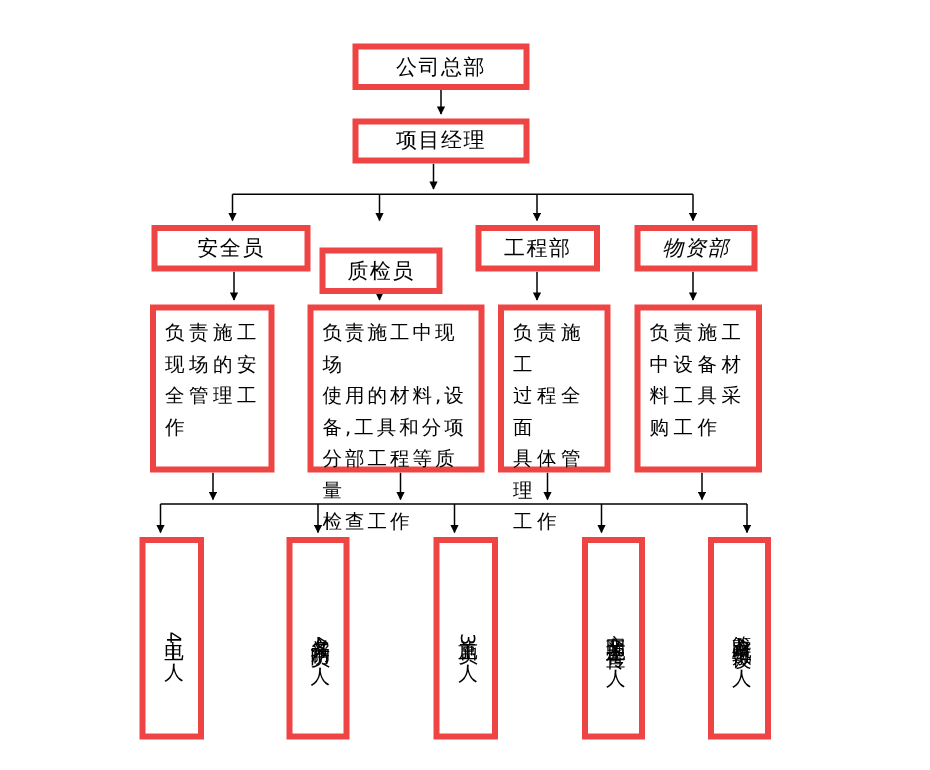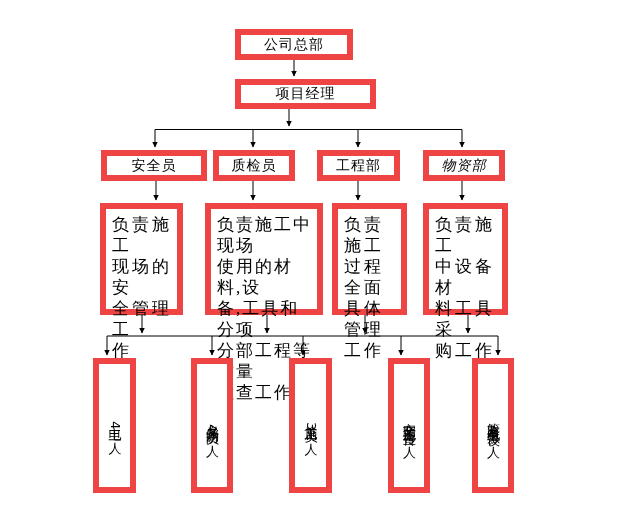--- a/index.html
+++ b/index.html
@@ -5,32 +5,32 @@
   html,body { margin:0; padding:0; background:#ffffff; }
   .canvas {
     position:relative; width:620px; height:513px; background:#ffffff;
     font-family:"DejaVu Sans", sans-serif; color:#000000; overflow:hidden;
   }
   .connectors { position:absolute; left:0; top:0; width:620px; height:513px; }
   .connectors line, .connectors polyline { stroke:#000000; stroke-width:1; fill:none; }
   .connectors .head { fill:#000000; stroke:none; }
   .box {
     position:absolute; box-sizing:border-box;
-    border:6px solid #ef4444; background:#ffffff;
+    border:4px solid #ef4444; background:#ffffff;
   }
   .label-box {
     display:flex; align-items:center; justify-content:center;
     font-size:14px; letter-spacing:1px; white-space:nowrap;
   }
   .desc-box {
-    font-size:17px; line-height:21px; white-space:pre-line;
+    font-size:13px; line-height:21px; white-space:pre-line;
     padding:5px 2px 0 6px;
   }
   .ls3 { letter-spacing:3px; }
-  .ls2 { letter-spacing:2px;font-family:Liberation Serif, serif; }
+  .ls2 { letter-spacing:2px; }
   .vbox { display:flex; align-items:center; justify-content:center; }
   .vbox .vtext {
     writing-mode:vertical-rl; text-orientation:mixed;
     font-size:13px; letter-spacing:2px; white-space:nowrap;
   }
 </style>
 </head>
 <body>
 
 <div class="canvas">
@@ -66,24 +66,24 @@
     <line x1="107" y1="336" x2="498" y2="336"></line>
 
     <line x1="107" y1="336" x2="107" y2="355" marker-end="url(#arrow)"></line>
     <line x1="212" y1="336" x2="212" y2="355" marker-end="url(#arrow)"></line>
     <line x1="303" y1="336" x2="303" y2="355" marker-end="url(#arrow)"></line>
     <line x1="401" y1="336" x2="401" y2="355" marker-end="url(#arrow)"></line>
     <line x1="498" y1="336" x2="498" y2="355" marker-end="url(#arrow)"></line>
   </svg>
 
   <div class="box label-box" style="left:235px; top:29px; width:118px; height:31px;">公司总部</div>
-  <div class="box label-box" style="left:235px; top:79px; width:141px; height:30px;">项目经理</div>
+  <div class="box label-box" style="left:235px; top:79px; width:118px; height:30px;">项目经理</div>
 
   <div class="box label-box" style="left:101px; top:150px; width:106px; height:31px;">安全员</div>
-  <div class="box label-box" style="left:213px; top:150px; width:82px; height:31px;">质检员</div>
+  <div class="box label-box" style="left:213px; top:165px; width:82px; height:31px;">质检员</div>
   <div class="box label-box" style="left:317px; top:150px; width:83px; height:31px;">工程部</div>
   <div class="box label-box" style="left:423px; top:150px; width:82px; height:31px;font-style:italic;">物资部</div>
 
   <div class="box desc-box ls3" style="left:100px; top:203px; width:83px; height:112px;">负责施工
 现场的安
 全管理工
 作</div>
   <div class="box desc-box ls2" style="left:205px; top:203px; width:118px; height:112px;">负责施工中现场
 使用的材料,设
 备,工具和分项

